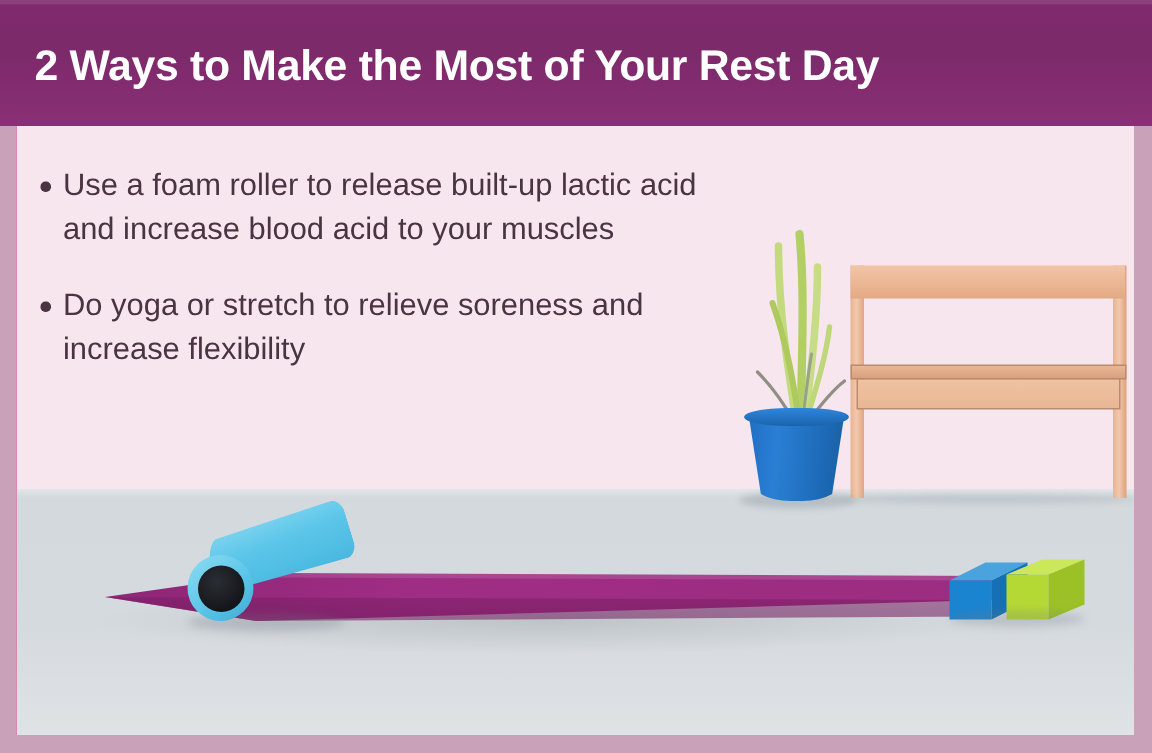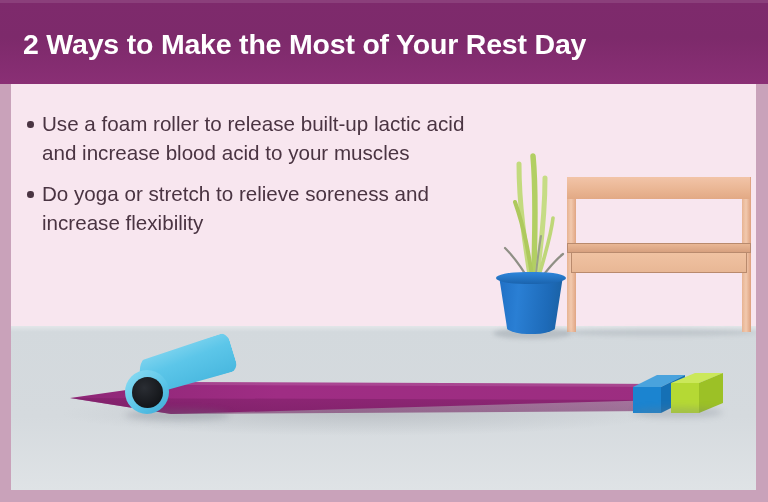--- a/index.html
+++ b/index.html
@@ -105,21 +105,21 @@
   }
   .bullet-row {
     position: relative;
     display: block;
     padding-left: 25px;
     color: #4a3442;
     font-size: 20.6px;
     line-height: 28.5px;
     font-weight: normal;
   }
-  .bullet-row + .bullet-row { margin-top: 13px; }
+  .bullet-row + .bullet-row { margin-top: 23px; }
   .bullet-dot {
     position: absolute;
     left: 10px;
     top: 11px;
     width: 6.5px; height: 6.5px;
     border-radius: 50%;
     background: #4a3442;
   }
 
   

